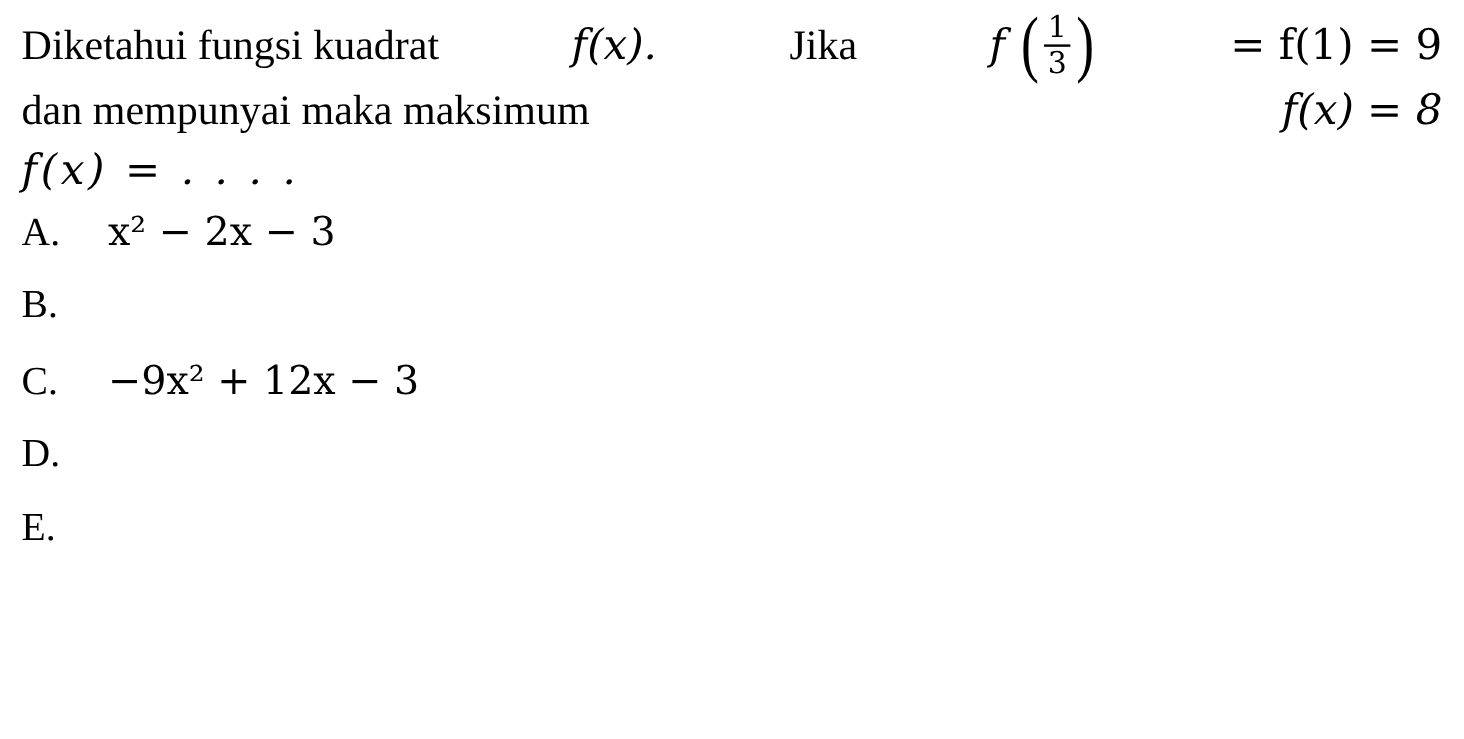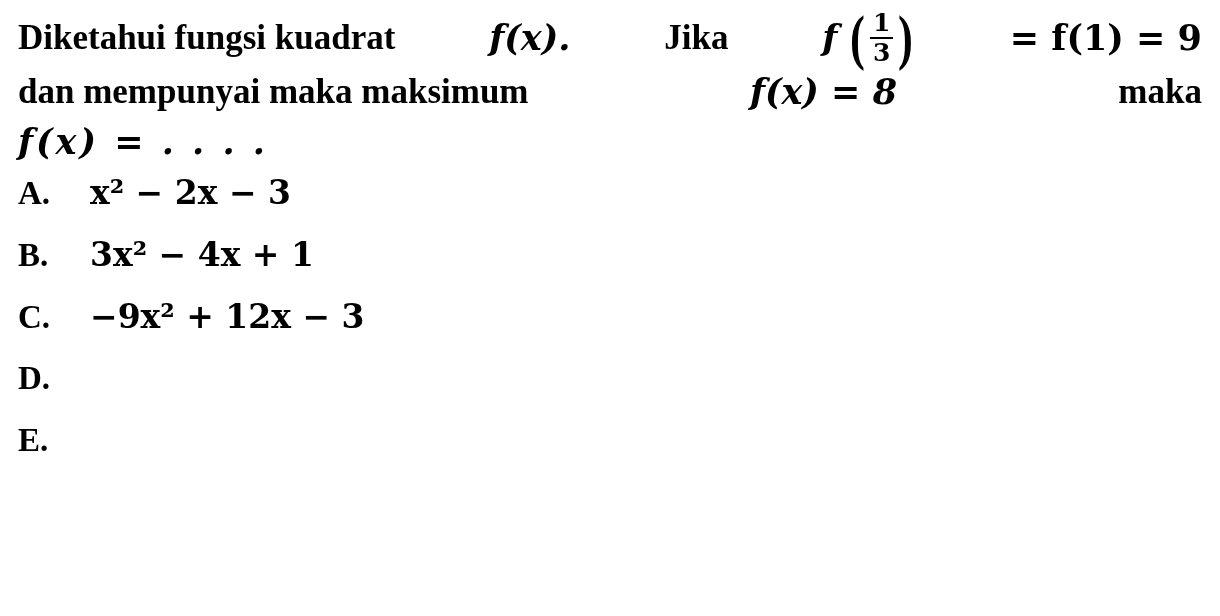--- a/index.html
+++ b/index.html
@@ -13,21 +13,20 @@
     font-family: "Liberation Serif", serif;
     color: #000000;
     overflow: hidden;
   }
   .page {
     position: relative;
     width: 1220px;
     height: 616px;
     padding: 0;
     box-sizing: border-box;
-    font-weight: bold;
   }
   .question {
     padding: 10px 18px 0 18px;
     font-size: 35px;
     line-height: 1.45;
   }
   .qline {
     display: flex;
     align-items: center;
     white-space: nowrap;
@@ -122,39 +121,37 @@
           <span class="den">3</span>
         </span>
         <span class="paren">)</span>
       </span>
       <span class="mathroman">= f(1) = 9</span>
     </div>
 
     <div class="qline justify">
       <span class="word">dan  mempunyai  maka  maksimum</span>
       <span class="math">f(x) = 8</span>
-      <span class="word">maka</span>
     </div>
 
     <div class="qline">
       <span class="math dots">f(x) = . . . .</span>
     </div>
 
   </div>
 
   <div class="options">
 
     <div class="option">
       <span class="opt-letter">A.</span>
       <span class="opt-body">x² − 2x − 3</span>
     </div>
 
     <div class="option">
       <span class="opt-letter">B.</span>
-      <span class="opt-body">3x² − 4x + 1</span>
     </div>
 
     <div class="option">
       <span class="opt-letter">C.</span>
       <span class="opt-body">−9x² + 12x − 3</span>
     </div>
 
     <div class="option">
       <span class="opt-letter">D.</span>
     </div>

